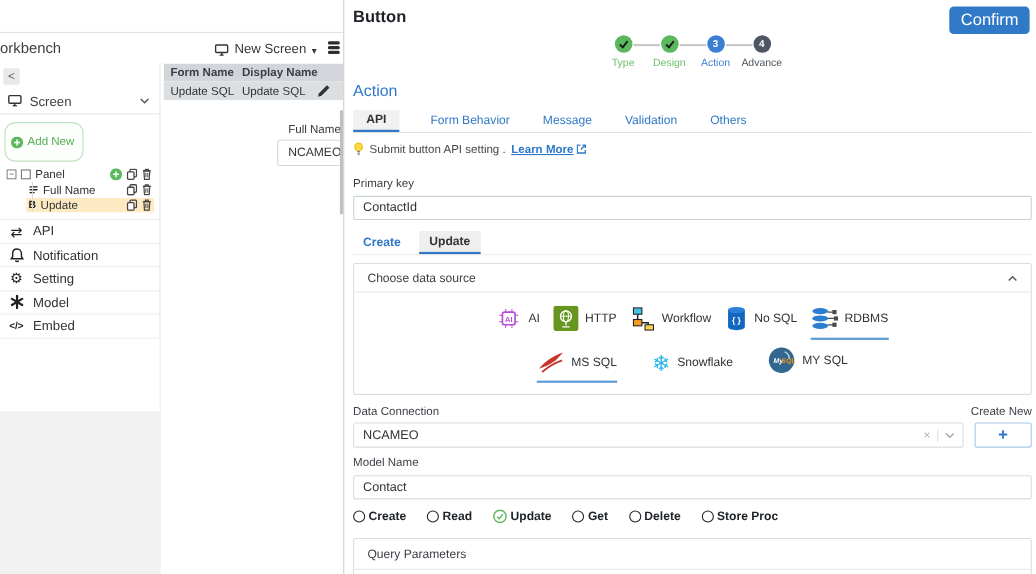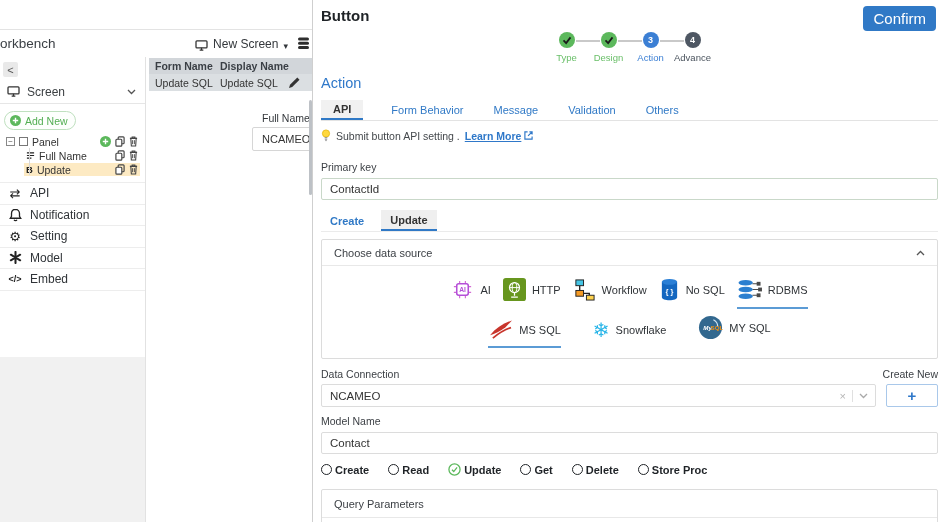--- a/index.html
+++ b/index.html
@@ -17,21 +17,21 @@
   .caret { font-size:9px; color:#33373b; }
   .main-row { display:flex; height:465px; }
 
   
   .sidebar { width:146px; border-right:1px solid #e2e2e2; background:#fff; display:flex; flex-direction:column; position:relative; }
   .back-btn { width:15px; height:15px; background:#e9e9e9; border-radius:2px; margin:5px 0 3px 3px;
     display:flex; align-items:center; justify-content:center; font-size:11px; color:#555; cursor:pointer; }
   .screen-row { height:24px; border-bottom:1px solid #e6e6e6; display:flex; align-items:center;
     gap:7px; padding:0 9px 0 7px; font-size:12px; color:#3c4043; cursor:pointer; }
   .screen-row .chev { margin-left:auto; }
-  .add-new { margin:7px 0 5px 4px; width:72px; height:19px; border:1px solid #bfe0bf; border-radius:10px;
+  .add-new { margin:7px 0 5px 4px; width:72px; height:36px; border:1px solid #bfe0bf; border-radius:10px;
     background:#fdfffd; color:#53ae53; font-size:10.5px; display:flex; align-items:center; gap:4px;
     padding:0 5px; cursor:pointer; }
   .tree { font-size:10.5px; color:#333; position:relative; }
   .tree-line { position:absolute; left:29px; top:13px; width:1px; height:27px; background:#d8d8d8; }
   .tree-row { display:flex; align-items:center; gap:4px; margin:0 5px 1px 24px; padding:1px 2px; height:13px; cursor:pointer; }
   .tree-row.root { margin-left:4px; }
   .tree-row.highlight { background:#fdeac3; }
   .row-actions { margin-left:auto; display:flex; gap:4px; align-items:center; }
   .expand-box { width:9px; height:9px; border:1px solid #888; display:flex; align-items:center; justify-content:center;
     font-size:8px; line-height:7px; color:#555; background:#fff; }

